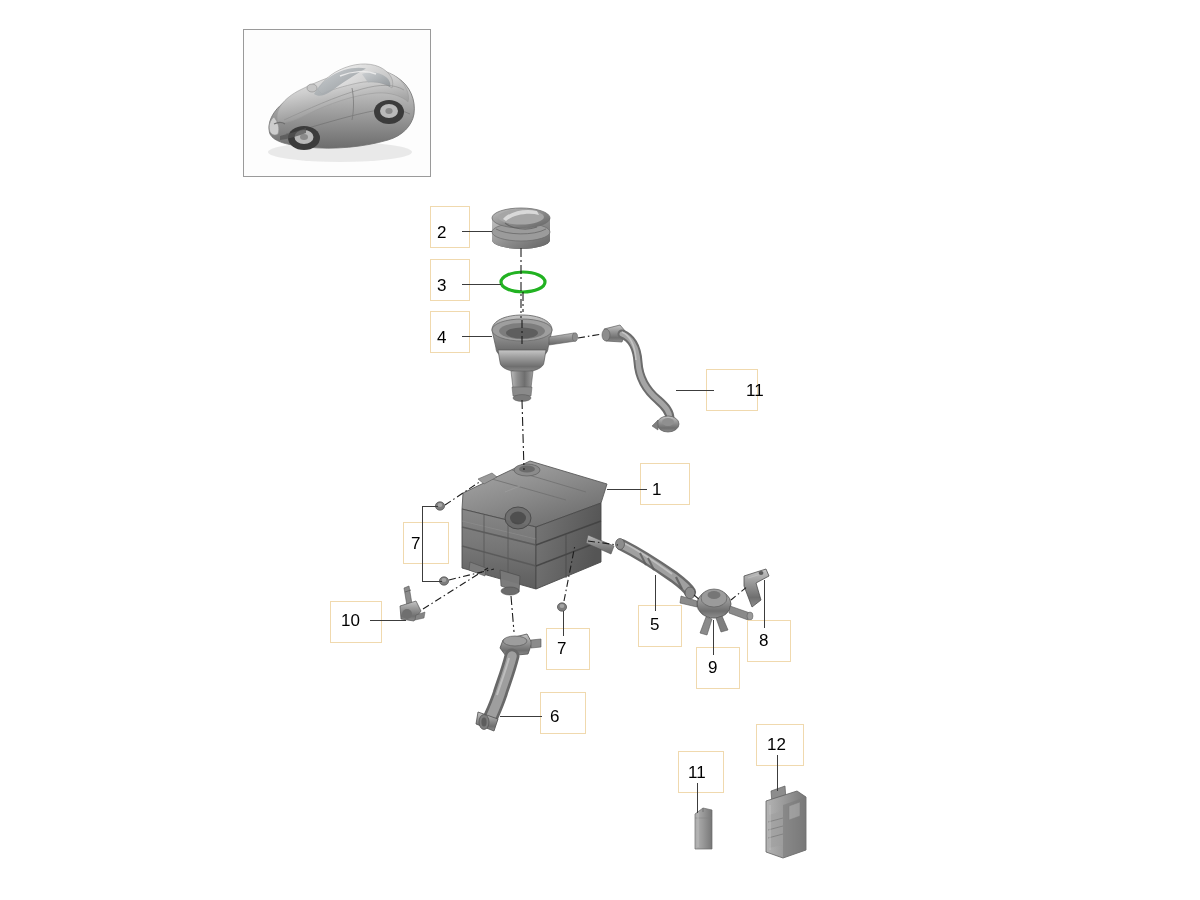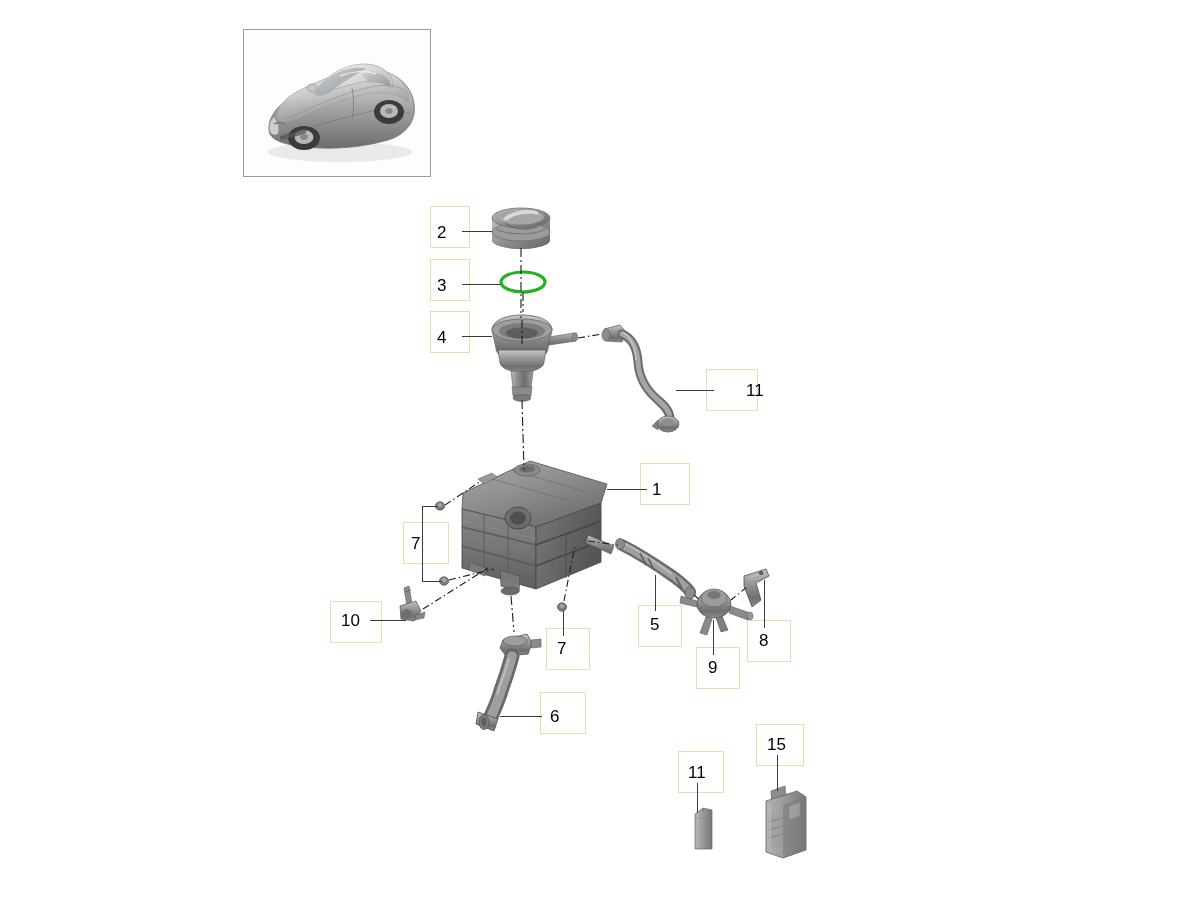--- a/index.html
+++ b/index.html
@@ -480,15 +480,15 @@
   <div class="callout" style="left:652px; top:481px;">1</div>
   <div class="callout" style="left:746px; top:382px;">11</div>
   <div class="callout" style="left:411px; top:535px;">7</div>
   <div class="callout" style="left:557px; top:640px;">7</div>
   <div class="callout" style="left:341px; top:612px;">10</div>
   <div class="callout" style="left:650px; top:616px;">5</div>
   <div class="callout" style="left:708px; top:659px;">9</div>
   <div class="callout" style="left:759px; top:632px;">8</div>
   <div class="callout" style="left:550px; top:708px;">6</div>
   <div class="callout" style="left:688px; top:764px;">11</div>
-  <div class="callout" style="left:767px; top:736px;">15</div>
+  <div class="callout" style="left:767px; top:736px;">12</div>
 
 </div>
 
 </body></html>

